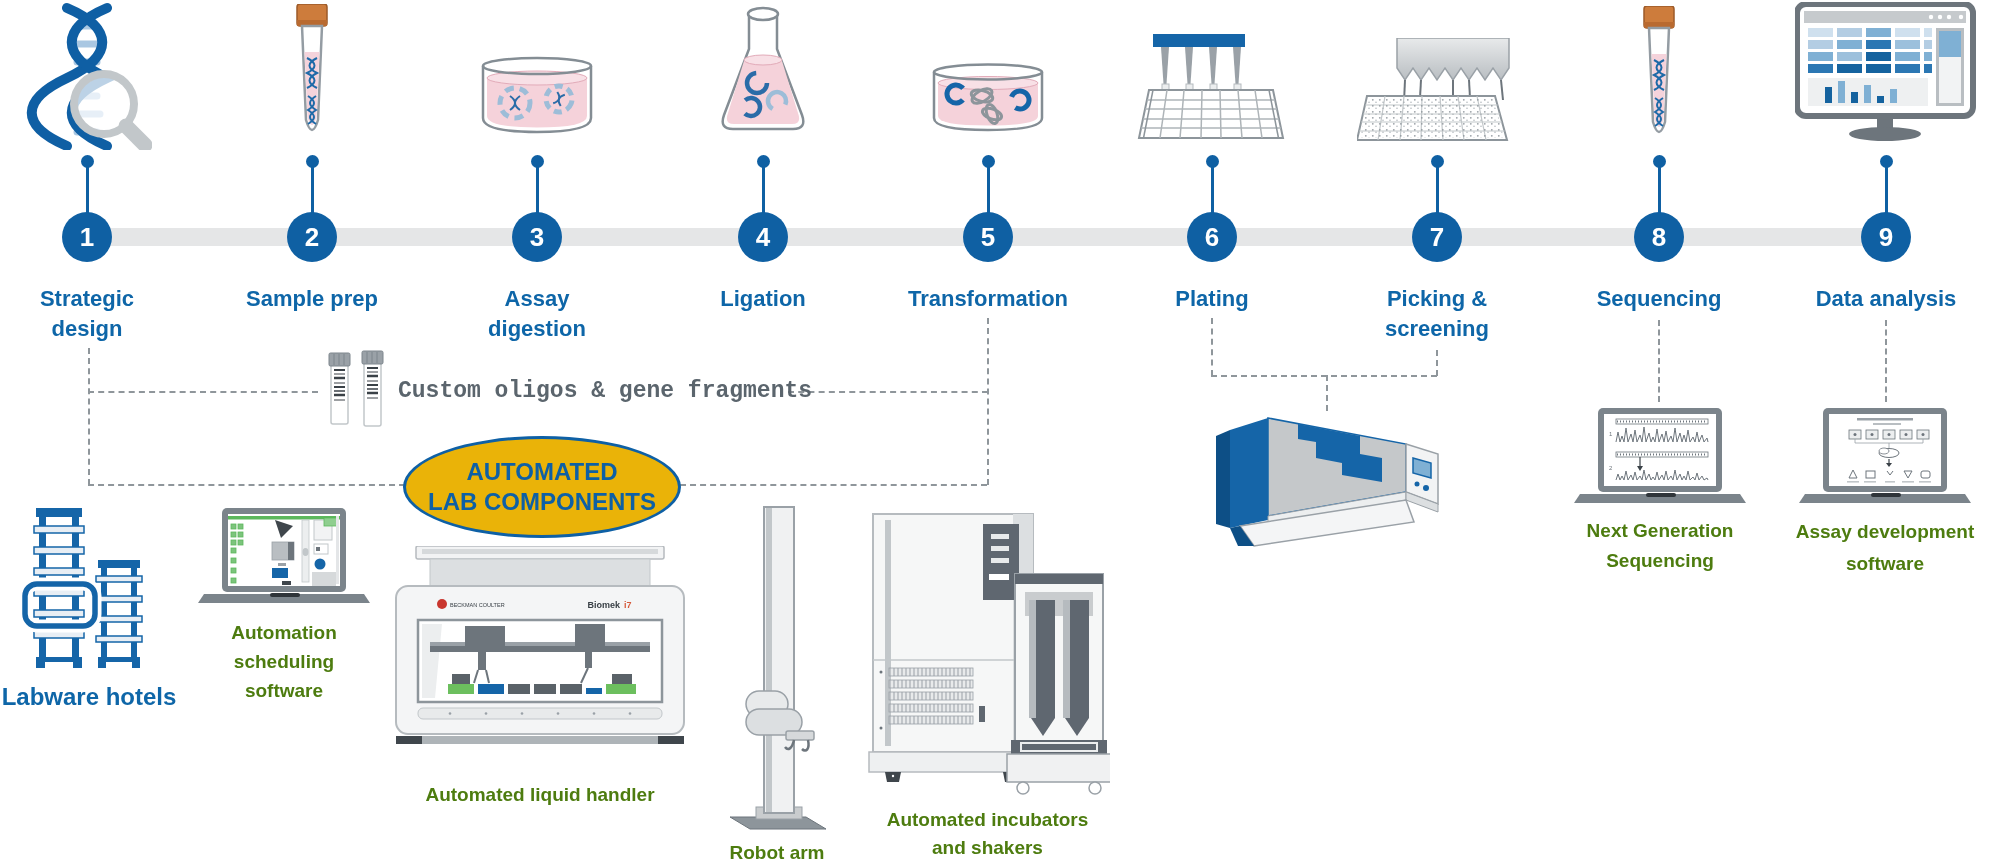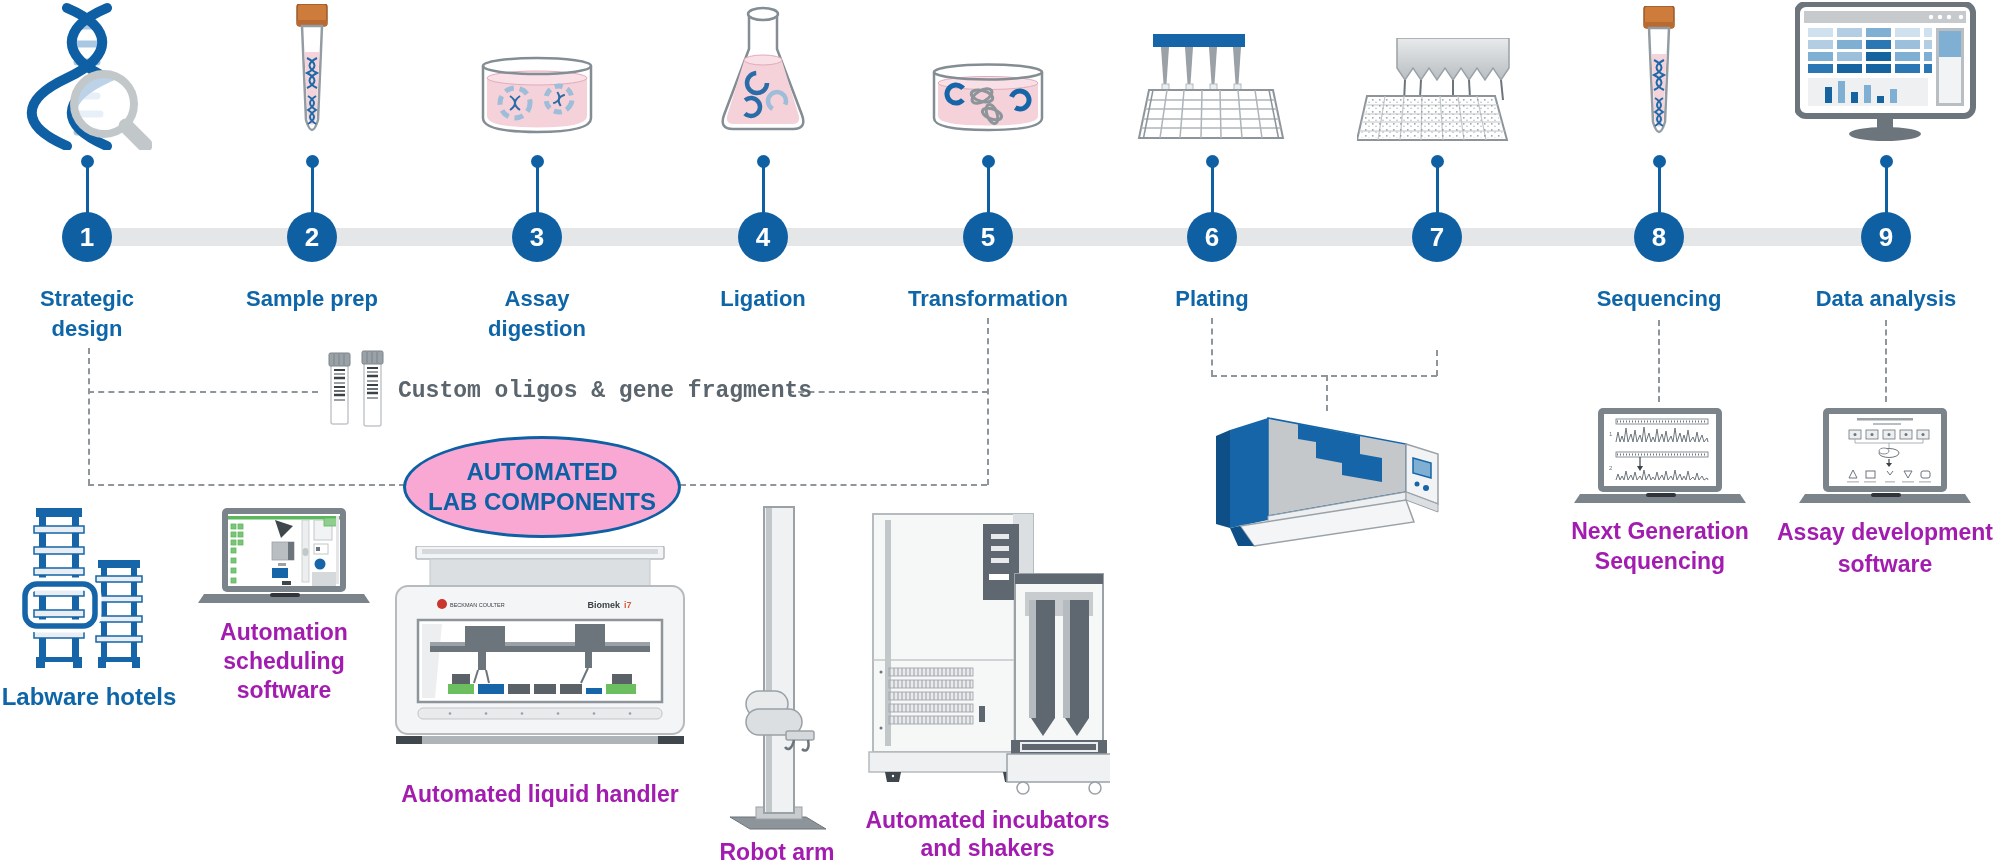--- a/index.html
+++ b/index.html
@@ -10,27 +10,27 @@
   .step .icon{position:absolute;left:50%;transform:translateX(-50%);}
   .step .dot{position:absolute;left:50%;top:155px;width:13px;height:13px;margin-left:-6.5px;
              border-radius:50%;background:#0f60a3;}
   .step .stem{position:absolute;left:50%;top:166px;width:3px;height:48px;margin-left:-1.5px;background:#0f60a3;}
   .step .num{position:absolute;left:50%;top:212px;width:50px;height:50px;margin-left:-25px;border-radius:50%;
              background:#0f60a3;color:#fff;font-weight:bold;font-size:26px;line-height:50px;text-align:center;}
   .step .slabel{position:absolute;left:0;top:284px;width:100%;text-align:center;color:#0e66a8;
                 font-weight:bold;font-size:22px;line-height:30px;white-space:pre-line;}
   .dash-v{position:absolute;width:0;border-left:2.5px dashed #8f969b;}
   .dash-h{position:absolute;height:0;border-top:2.5px dashed #8f969b;}
-  .oval{position:absolute;left:403px;top:436px;width:272px;height:96px;background:#f9a8d4;
+  .oval{position:absolute;left:403px;top:436px;width:272px;height:96px;background:#eab308;
         border:3.5px solid #0e60a5;border-radius:50%;z-index:6;display:flex;align-items:center;justify-content:center;}
   .oval .otext{color:#0e60a5;font-weight:bold;font-size:24px;line-height:30px;text-align:center;white-space:pre-line;}
   .oligos-text{position:absolute;left:398px;top:378px;color:#5b656d;font-weight:bold;font-size:23px;font-family:Liberation Mono, monospace;}
   .comp{position:absolute;}
-  .clabel{position:absolute;text-align:center;font-weight:bold;font-size:23px;line-height:29px;
-          color:#a21caf;white-space:pre-line;}
+  .clabel{position:absolute;text-align:center;font-weight:bold;font-size:19px;line-height:29px;
+          color:#4d7c0f;white-space:pre-line;}
   .clabel.blue{color:#0e66a8;font-size:24px;}
   svg{display:block;}
 </style>
 </head>
 <body>
 
 <div class="canvas">
 
   <div class="timeline-bar"></div>
 
@@ -228,20 +228,22 @@
         <line x1="8" y1="67" x2="140.5" y2="67"></line>
           <line x1="6" y1="76" x2="143" y2="76"></line>
         <line x1="4" y1="84" x2="145" y2="84"></line>
           <line x1="2" y1="93" x2="147.5" y2="93"></line>
       </g>
       <polygon points="12,60 136,60 147,100 3,100" fill="url(#dots7)" opacity="0.9"></polygon>
     </svg>
     <div class="dot"></div>
     <div class="stem"></div>
     <div class="num">7</div>
+    <div class="slabel">Picking &amp;
+screening</div>
   </div>
 
   <div class="step" style="left:1659px;">
     <svg class="icon" style="top:6px;" width="44" height="142" viewBox="0 0 44 142">
       <rect x="7" y="0" width="30" height="22" rx="3" fill="#cd7c3c" stroke="#9c5a28" stroke-width="1.5"></rect>
       <rect x="7" y="16" width="30" height="6" fill="#b96a30"></rect>
       <path d="M12,22 L16,116 Q22,136 28,116 L32,22 Z" fill="#ffffff" stroke="#949ca3" stroke-width="2.5"></path>
       <path d="M14.5,48 L17.5,113 Q22,129 26.5,113 L29.5,48 Z" fill="#f5d3db"></path>
       <g fill="none" stroke="#1e6aa8" stroke-width="2">
         <path d="M17,54 C27,59 27,64 17,69 C27,74 27,79 17,84"></path>

